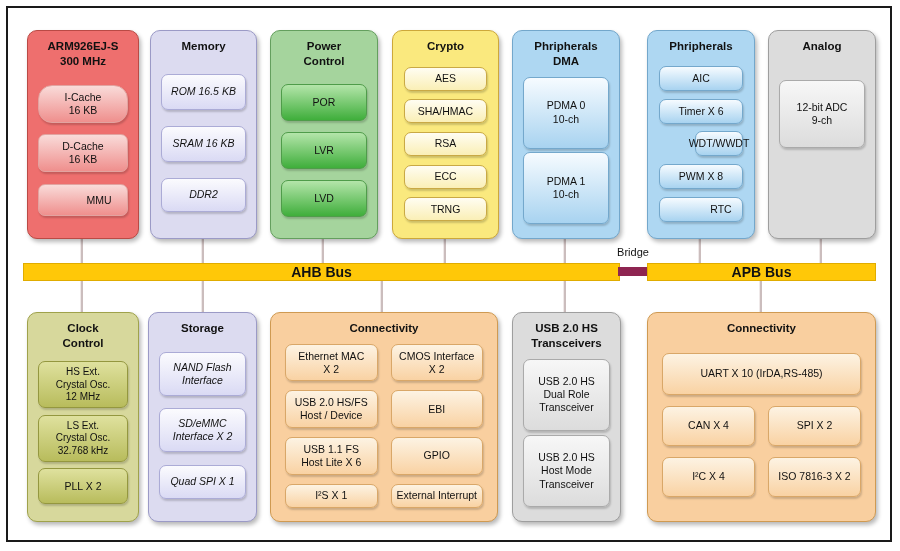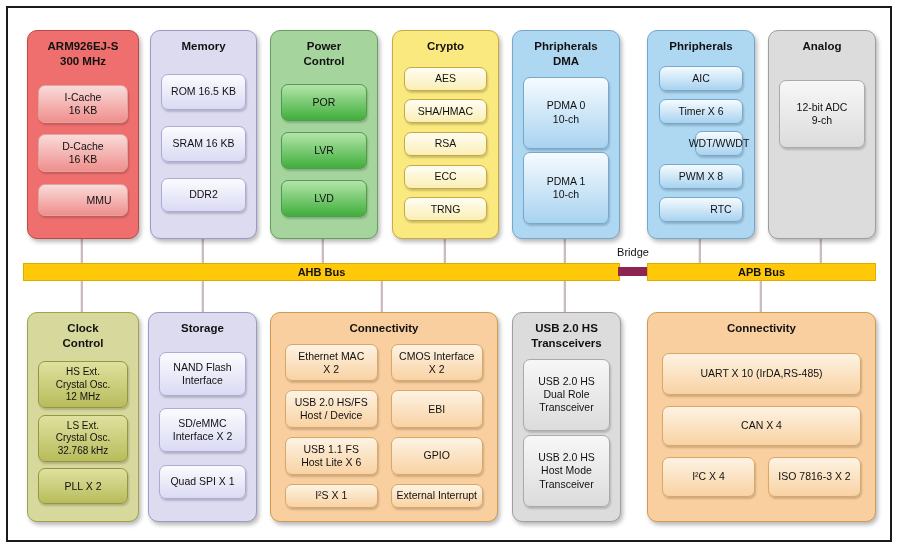--- a/index.html
+++ b/index.html
@@ -26,39 +26,39 @@
   .chip{
     border-radius:7px;display:flex;align-items:center;justify-content:center;
     text-align:center;font-size:10.5px;line-height:1.25;white-space:pre-line;
     box-shadow:1px 2px 2px rgba(0,0,0,.18);
   }
 
   
   .red{background:#ee6f6e;border:1px solid #ba4a45;}
   .red .chip{background:linear-gradient(#f9dbd9,#ef8f8d);border:1px solid #e2a3a0;}
   .lav{background:#dcdbf0;border:1px solid #9b9ac6;}
-  .lav .chip{background:linear-gradient(#fbfbfe,#dadaf4);border:1px solid #ababd6;}
+  .lav .chip{background:linear-gradient(#fbfbfe,#dadaf4);border:1px solid #ababd6;font-style:italic;}
   .green{background:#a5d49d;border:1px solid #649f5e;}
   .green .chip{background:linear-gradient(#b4e5aa,#3fae3b);border:1px solid #4f9c4a;}
   .yellow{background:#fae97e;border:1px solid #cda83a;}
   .yellow .chip{background:linear-gradient(#fffdf2,#faefb6);border:1px solid #c9a945;}
   .blue{background:#aed7f2;border:1px solid #73a7cb;}
   .blue .chip{background:linear-gradient(#f6fbff,#a8d3f0);border:1px solid #74a8cc;}
   .gray{background:#dcdcdc;border:1px solid #9e9e9e;}
   .gray .chip{background:linear-gradient(#f7f7f7,#dcdcdc);border:1px solid #aaaaaa;}
   .olive{background:#d7d89c;border:1px solid #9fa24b;}
   .olive .chip{background:linear-gradient(#dfe19e,#b8bc5c);border:1px solid #94973f;}
   .orange{background:#f9cf9f;border:1px solid #cf9a52;}
   .orange .chip{background:linear-gradient(#fdf3e3,#f9d2a3);border:1px solid #d9a768;}
 
   
   .bus{
     position:absolute;top:263px;height:16px;background:#ffc808;border:1px solid #e0ac00;
     display:flex;align-items:center;justify-content:center;
-    font-weight:bold;font-size:11px;z-index:3;
+    font-weight:bold;font-size:14px;z-index:3;
   }
   .bridge{position:absolute;top:267px;height:9px;background:#8e2551;z-index:3;}
   .bridge-label{position:absolute;top:246px;font-size:11px;text-align:center;z-index:3;}
 
   
   .grid-body{
     flex:1;display:grid;grid-template-columns:1fr 1fr;gap:9px 13px;
     padding:8px 14px 13px;
   }
   .grid-body .chip{min-height:0;}
@@ -83,21 +83,21 @@
   <div class="connector" style="left:80px;top:279px;height:34px;"></div>
   <div class="connector" style="left:201px;top:279px;height:34px;"></div>
   <div class="connector" style="left:380px;top:279px;height:34px;"></div>
   <div class="connector" style="left:563px;top:279px;height:34px;"></div>
   <div class="connector" style="left:759px;top:279px;height:34px;"></div>
 
   <div class="block red" style="left:27px;top:30px;width:110px;height:207px;">
     <div class="block-title">ARM926EJ-S
 300 MHz</div>
     <div class="block-body">
-      <div class="chip" style="height:36px;">I-Cache
+      <div class="chip" style="height:36px;border-radius:14px;">I-Cache
 16 KB</div>
       <div class="chip" style="height:36px;">D-Cache
 16 KB</div>
       <div class="chip" style="height:30px;padding-left:32px;">MMU</div>
     </div>
   </div>
 
   <div class="block lav" style="left:150px;top:30px;width:105px;height:207px;">
     <div class="block-title">Memory</div>
     <div class="block-body">
@@ -220,20 +220,21 @@
 Transceiver</div>
     </div>
   </div>
 
   <div class="block orange" style="left:647px;top:312px;width:227px;height:208px;">
     <div class="block-title">Connectivity</div>
     <div class="block-body" style="padding:6px 14px 13px;">
       <div class="chip" style="height:40px;">UART X 10 (IrDA,RS-485)</div>
       <div class="row2">
         <div class="chip">CAN X 4</div>
+        <div class="chip">SPI X 2</div>
       </div>
       <div class="row2">
         <div class="chip">I²C X 4</div>
         <div class="chip">ISO 7816-3 X 2</div>
       </div>
     </div>
   </div>
 </div>
 
 </body></html>

